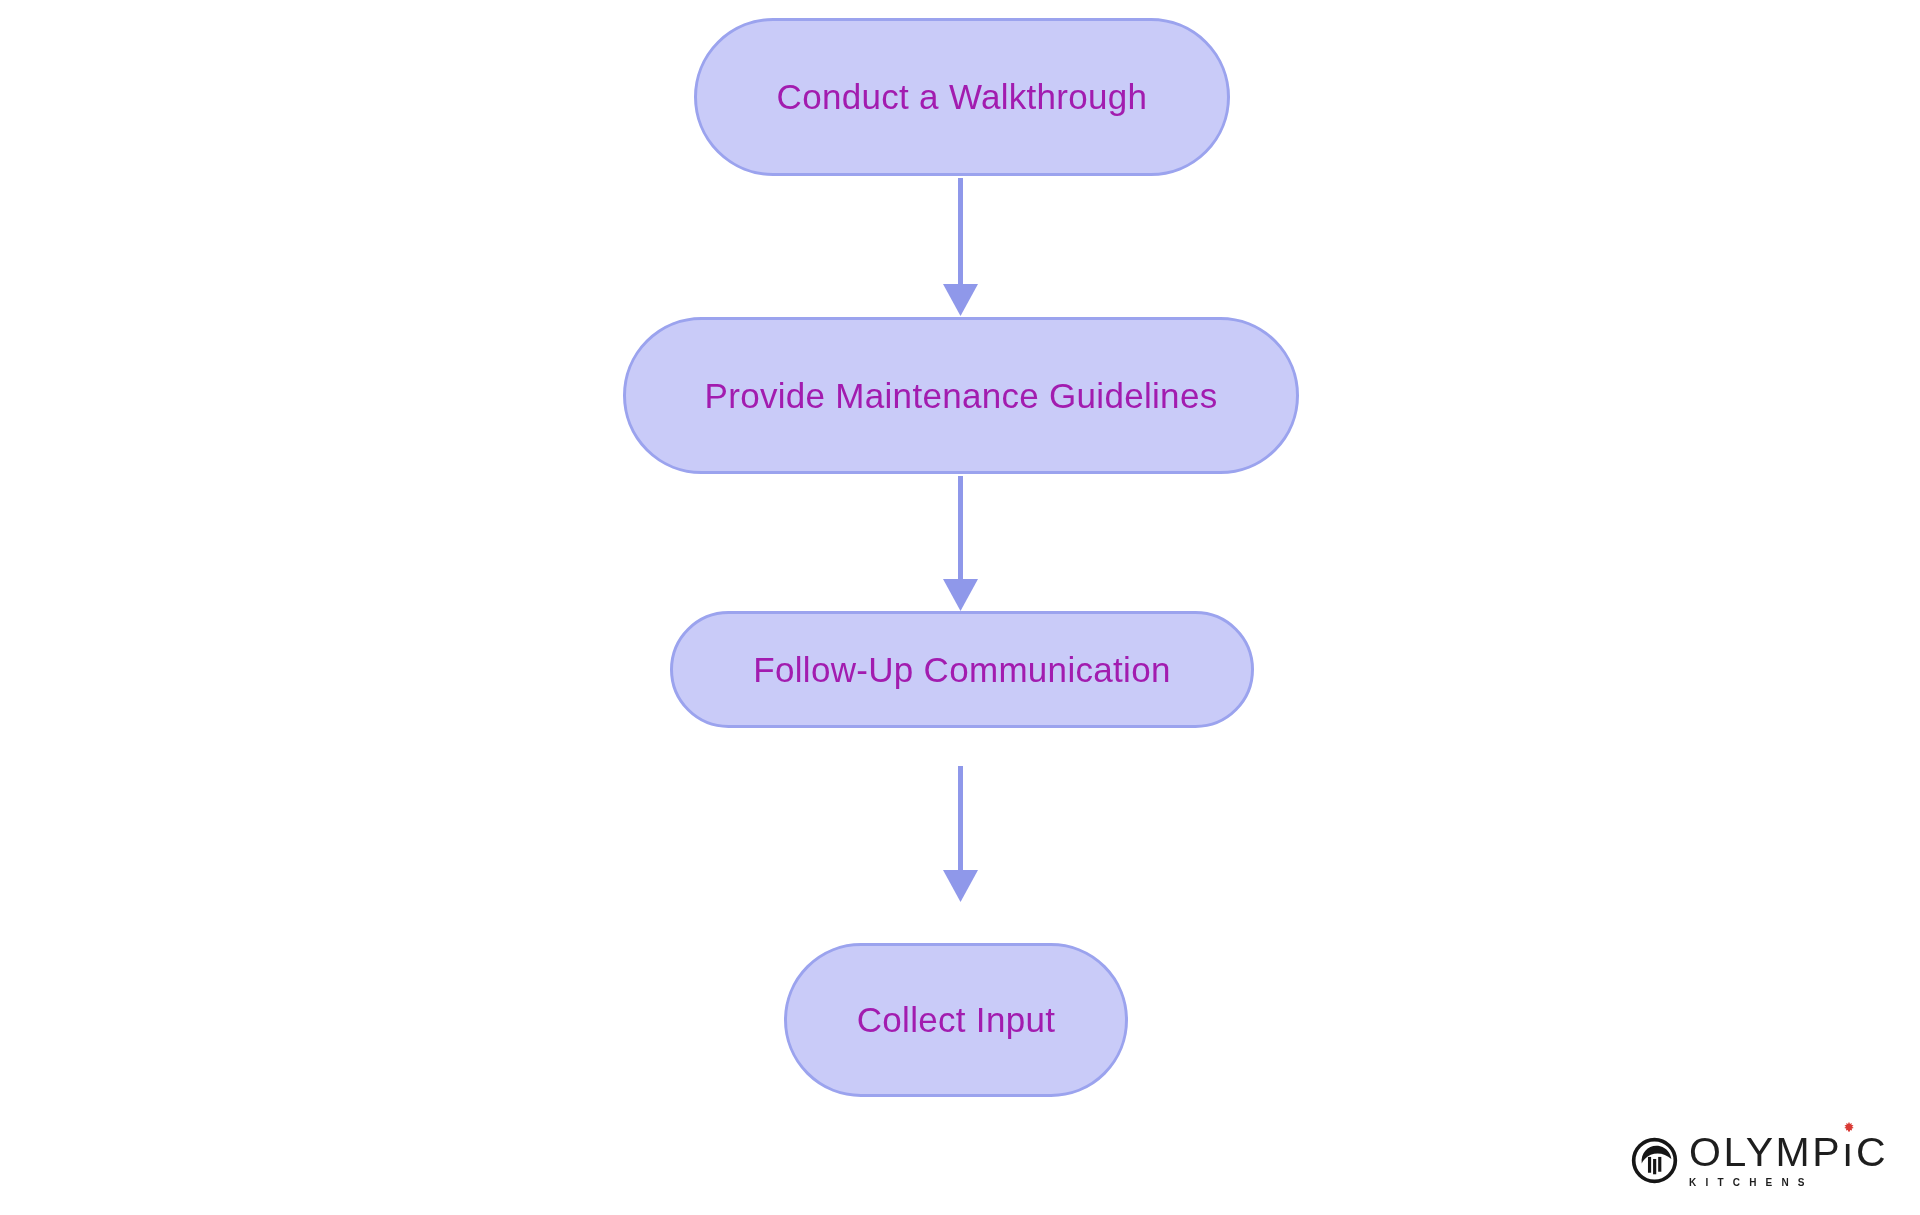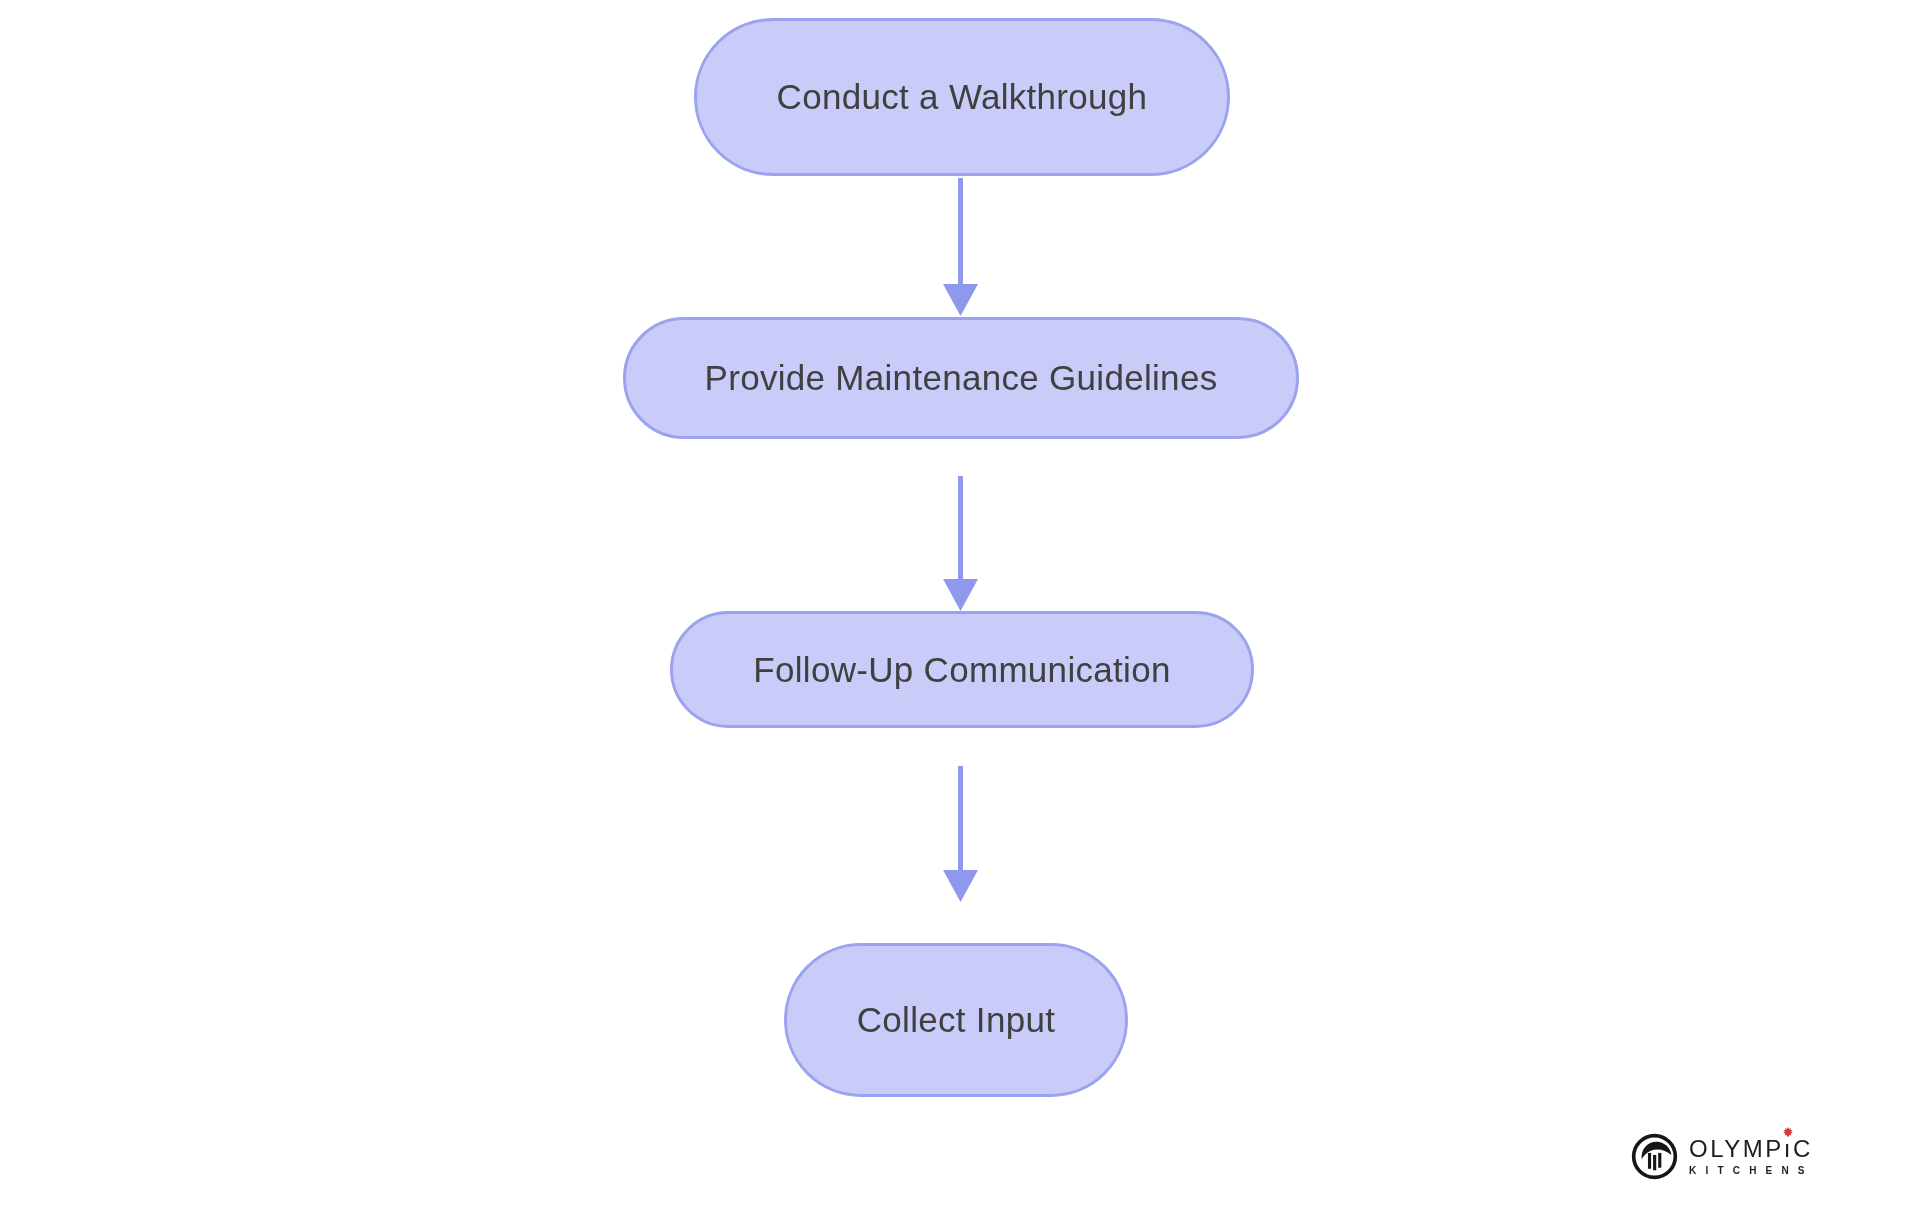--- a/index.html
+++ b/index.html
@@ -15,27 +15,27 @@
   
   .node {
     position: absolute;
     box-sizing: border-box;
     background: #c9cbf8;
     border: 3px solid #9ba3ee;
     border-radius: 90px;
     display: flex;
     align-items: center;
     justify-content: center;
-    color: #404040;
+    color: #a21caf;
     font-size: 35px;
     letter-spacing: 0.3px;
     white-space: nowrap;
   }
   #node-1 { left: 694px; top: 18px;  width: 536px; height: 158px; }
-  #node-2 { left: 623px; top: 317px; width: 676px; height: 122px; }
+  #node-2 { left: 623px; top: 317px; width: 676px; height: 157px; }
   #node-3 { left: 670px; top: 611px; width: 584px; height: 117px; }
   #node-4 { left: 784px; top: 903px; width: 344px; height: 154px; margin-top: 40px; }
 
   .arrows {
     position: absolute;
     left: 0; top: 0;
     width: 1920px;
     height: 1215px;
     pointer-events: none;
   }
@@ -45,21 +45,21 @@
     position: absolute;
     left: 1630px;
     top: 1132px;
     display: flex;
     align-items: center;
     gap: 10px;
     color: #1e1e1e;
   }
   .logo-text { display: flex; flex-direction: column; }
   .brand {
-    font-size: 24px;
+    font-size: 41px;
     line-height: 1;
     letter-spacing: 2.5px;
     font-weight: 400;
     white-space: nowrap;
   }
   .i-wrap { position: relative; display: inline-block; }
   .maple {
     position: absolute;
     left: 50%;
     transform: translateX(-50%);

